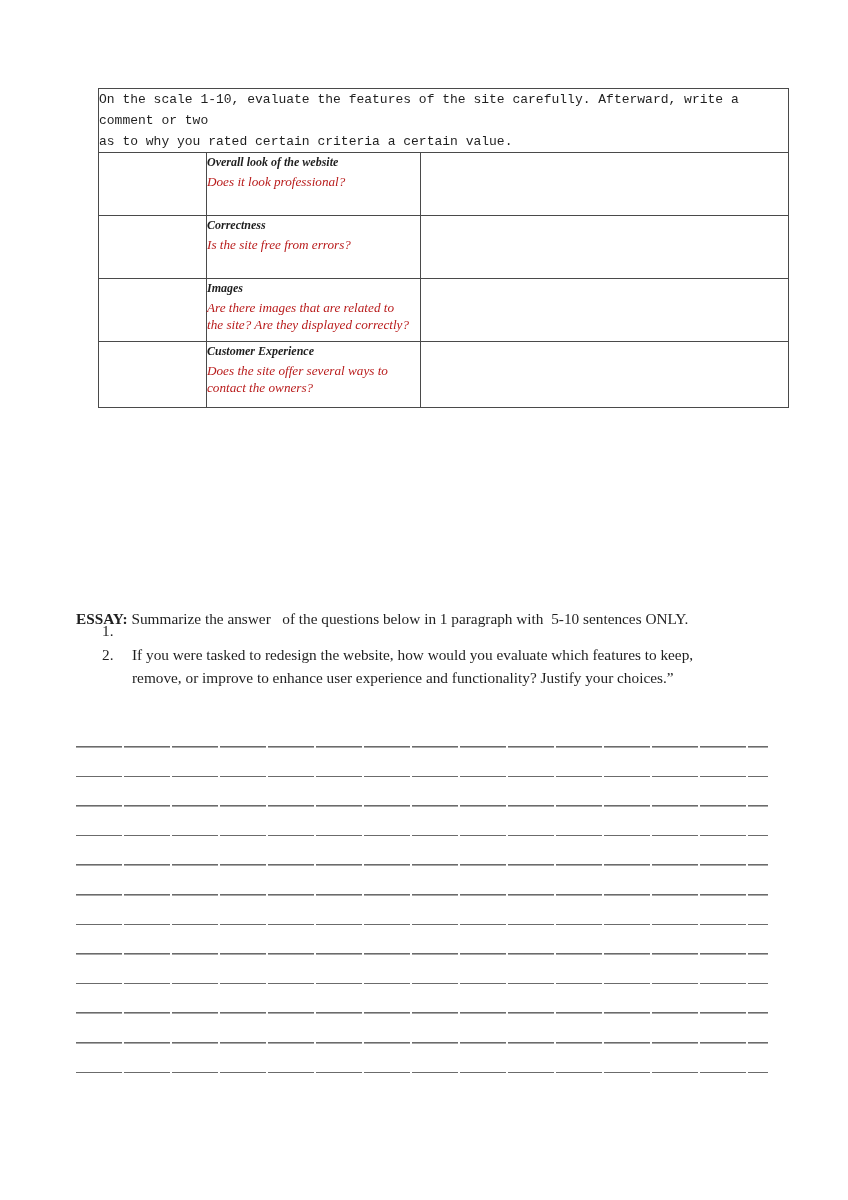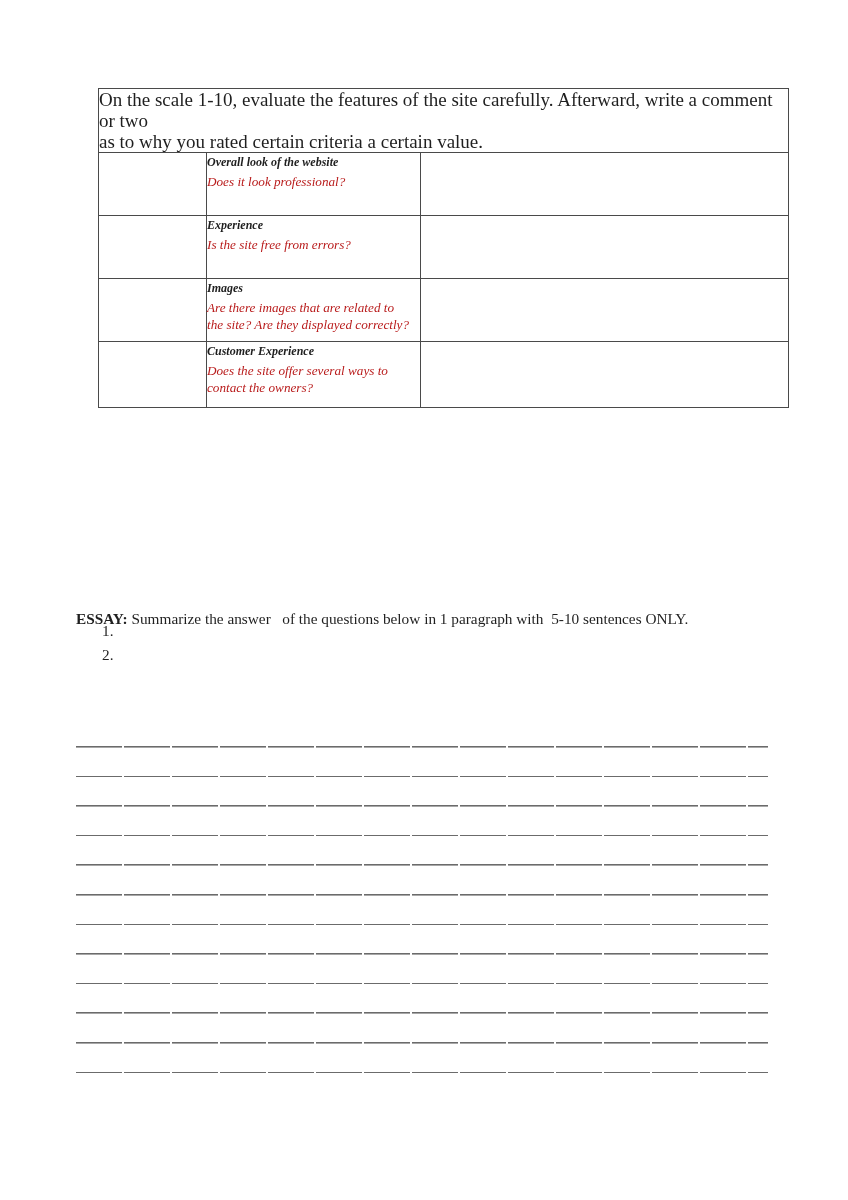--- a/index.html
+++ b/index.html
@@ -23,24 +23,25 @@
     border:1px solid #4a4a4a;
     vertical-align:top;
     padding:0;
   }
   .col-scale { width:108px; }
   .col-crit  { width:214px; }
   .col-comm  { width:368px; }
 
   .instructions-cell {
     height:45px;
-    font-size:19px;
+    font-size:13px;
     line-height:21px;
     padding:6px 6px 0 9px;
     white-space:pre-wrap;
+    font-family:Liberation Mono, monospace;
   }
   .header-row th {
     height:32px;
     font-size:15.5px;
     font-weight:bold;
     text-align:center;
     vertical-align:middle;
   }
   .crit-row td { height:63px; }
   .crit-row.last td { height:66px;margin-top:16px; }
@@ -113,21 +114,21 @@
           <div class="crit-hint">Does it look professional?</div>
         </td>
         <td></td>
       </tr>
 
 
 
       <tr class="crit-row">
         <td></td>
         <td class="crit-cell">
-          <div class="crit-title">Experience</div>
+          <div class="crit-title">Correctness</div>
           <div class="crit-hint">Is the site free from errors?</div>
         </td>
         <td></td>
       </tr>
 
       <tr class="crit-row">
         <td></td>
         <td class="crit-cell">
           <div class="crit-title">Images</div>
           <div class="crit-hint">Are there images that are related to
@@ -149,20 +150,22 @@
   </table>
 
   <div class="essay-heading"><span class="essay-label">ESSAY:</span><span> Summarize the answer   of the questions below in 1 paragraph with  5-10 sentences ONLY.</span></div>
 
   <div class="questions">
     <div class="question">
       <span class="q-num">1.</span>
     </div>
     <div class="question">
       <span class="q-num">2.</span>
+      <div class="q-text">If you were tasked to redesign the website, how would you evaluate which features to keep,
+remove, or improve to enhance user experience and functionality? Justify your choices.”</div>
     </div>
   </div>
 
   <div class="writing-lines">
       <div class="write-line"></div>
       <div class="write-line"></div>
       <div class="write-line"></div>
       <div class="write-line"></div>
       <div class="write-line"></div>
       <div class="write-line"></div>

